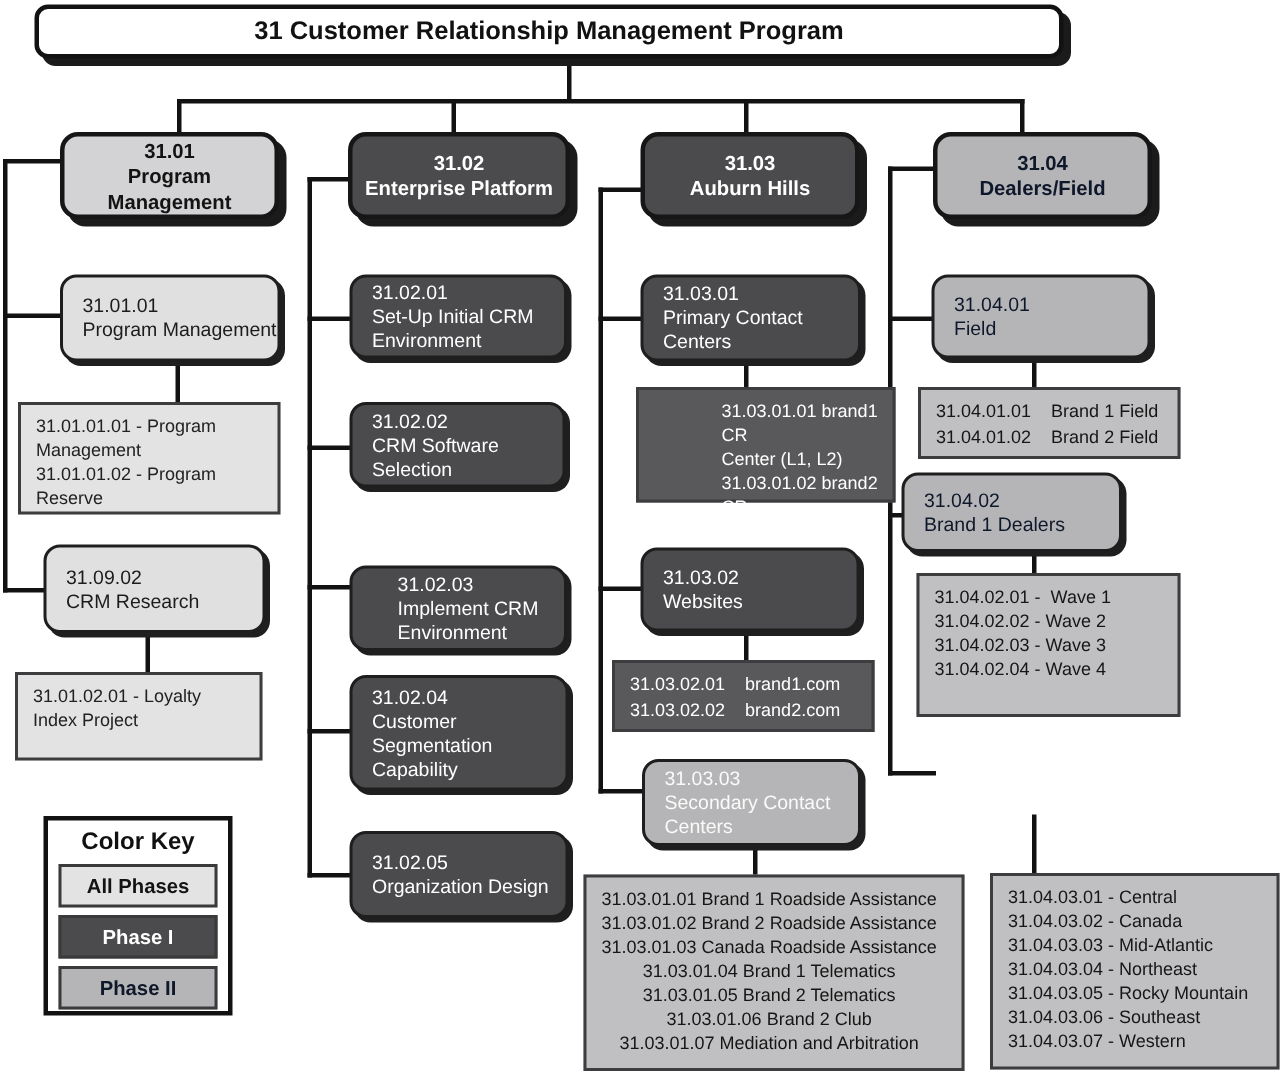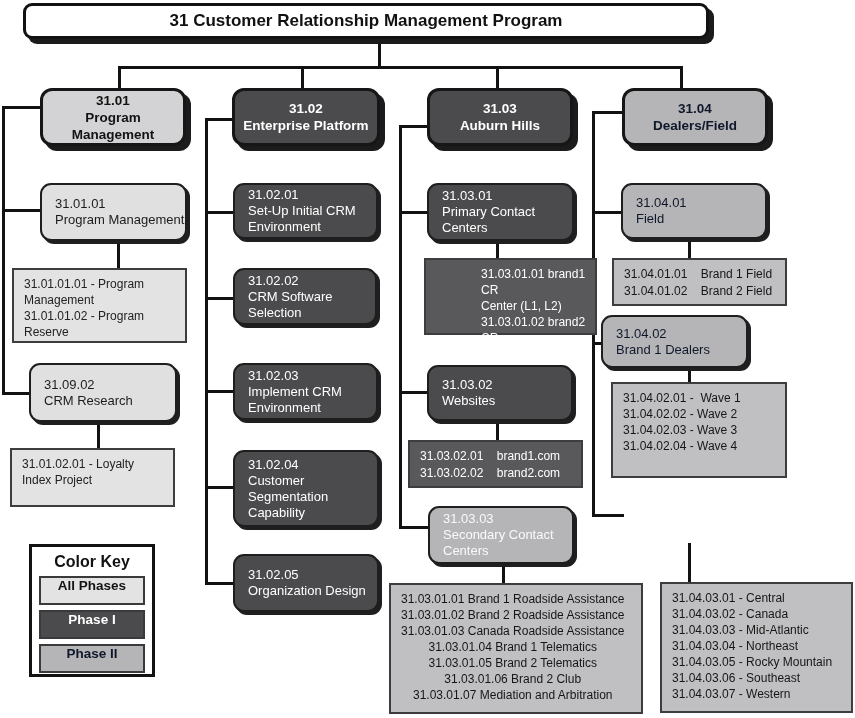--- a/index.html
+++ b/index.html
@@ -28,21 +28,21 @@
     background:#ffffff;box-shadow:5px 5px 0 #1b1b1b;justify-content:center;
   }
   #title-box .txt{width:100%;text-align:center;font-weight:bold;font-size:17px;padding:0;}
   #color-key{
     left:29px;top:544px;width:126px;height:133px;border:3px solid #121212;background:#ffffff;
     flex-direction:column;align-items:center;justify-content:flex-start;
   }
   #color-key .key-title{font-weight:bold;font-size:16px;line-height:18px;margin-top:6px;}
   .swatch{
     box-sizing:border-box;width:106px;height:29px;border:2px solid #3a3a3c;margin-top:5px;
-    display:flex;justify-content:center;font-weight:bold;font-size:13.5px;
+    display:flex;align-items:center;justify-content:center;font-weight:bold;font-size:13.5px;
   }
 </style>
 </head>
 <body>
 
 <div id="stage">
 
   <div class="line" style="left:378px;top:40px;width:3px;height:28px;"></div>
   <div class="line" style="left:118px;top:66px;width:565px;height:3px;"></div>
   <div class="line" style="left:118px;top:66px;width:3px;height:24px;"></div>
@@ -128,21 +128,21 @@
   <div class="box round p1" style="left:233px;top:183px;width:145px;height:56px;">
     <div class="txt">31.02.01
 Set-Up Initial CRM
 Environment</div>
   </div>
   <div class="box round p1" style="left:233px;top:268px;width:144px;height:57px;">
     <div class="txt">31.02.02
 CRM Software
 Selection</div>
   </div>
-  <div class="box round p1" style="left:233px;top:363px;width:145px;height:57px;">
+  <div class="box round p1" style="left:233px;top:377px;width:145px;height:57px;justify-content:center;">
     <div class="txt">31.02.03
 Implement CRM
 Environment</div>
   </div>
   <div class="box round p1" style="left:233px;top:450px;width:146px;height:77px;">
     <div class="txt">31.02.04
 Customer
 Segmentation
 Capability</div>
   </div>

